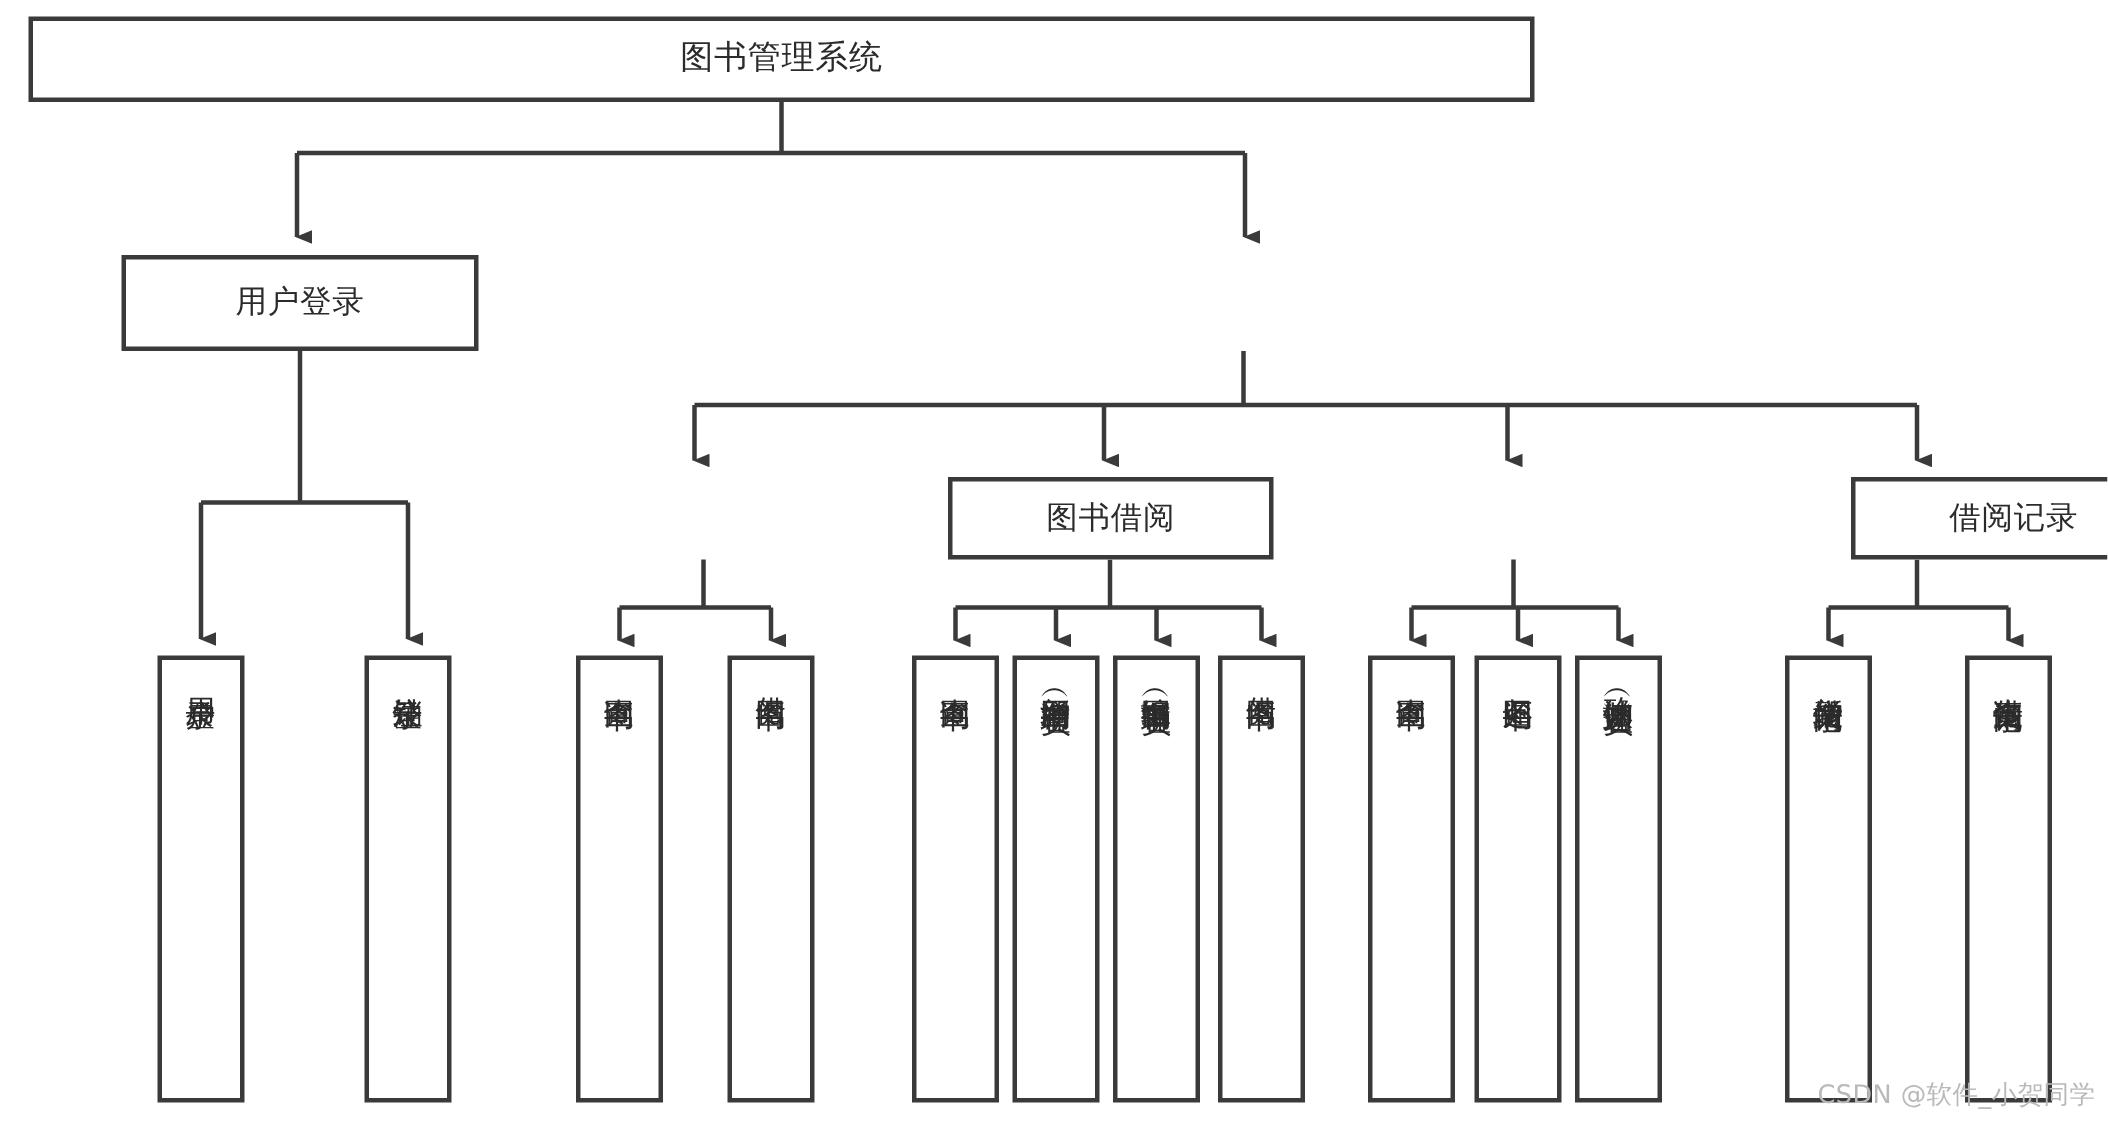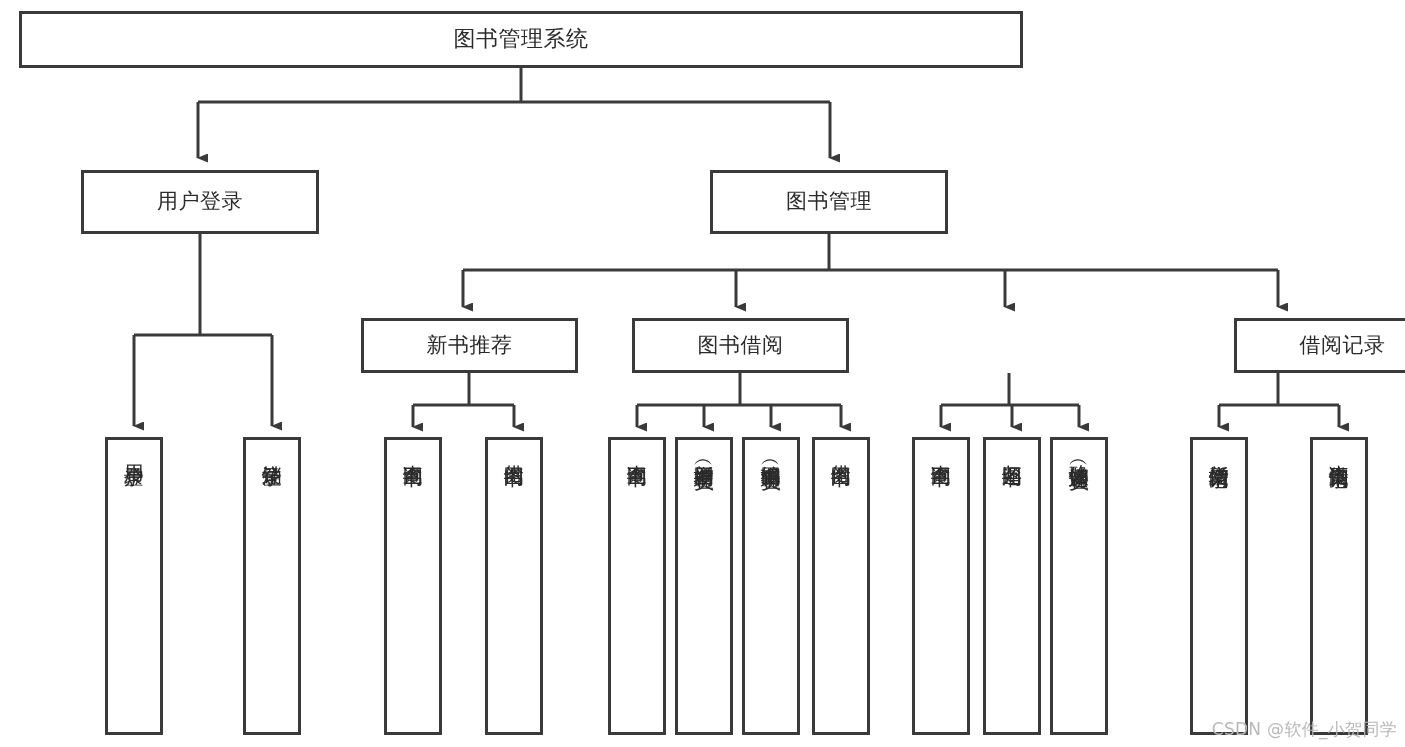--- a/index.html
+++ b/index.html
@@ -135,27 +135,21 @@
   </svg>
 
   <div class="node-box root" style="left:19px; top:11px; width:1004px; height:57px;text-align:right;">
     <span class="node-label-h">图书管理系统</span>
   </div>
 
   <div class="node-box" style="left:81px; top:170px; width:238px; height:64px;">
     <span class="node-label-h">用户登录</span>
   </div>
 
-  <div class="node-box" style="left:710px; top:170px; width:238px; height:64px;">
-    <span class="node-label-h">图书管理</span>
-  </div>
-
-  <div class="node-box" style="left:361px; top:318px; width:217px; height:55px;">
-    <span class="node-label-h">新书推荐</span>
-  </div>
+
 
   <div class="node-box" style="left:632px; top:318px; width:217px; height:55px;">
     <span class="node-label-h">图书借阅</span>
   </div>
 
 
   <div class="node-box" style="left:1234px; top:318px; width:217px; height:55px;">
     <span class="node-label-h">借阅记录</span>
   </div>
 

